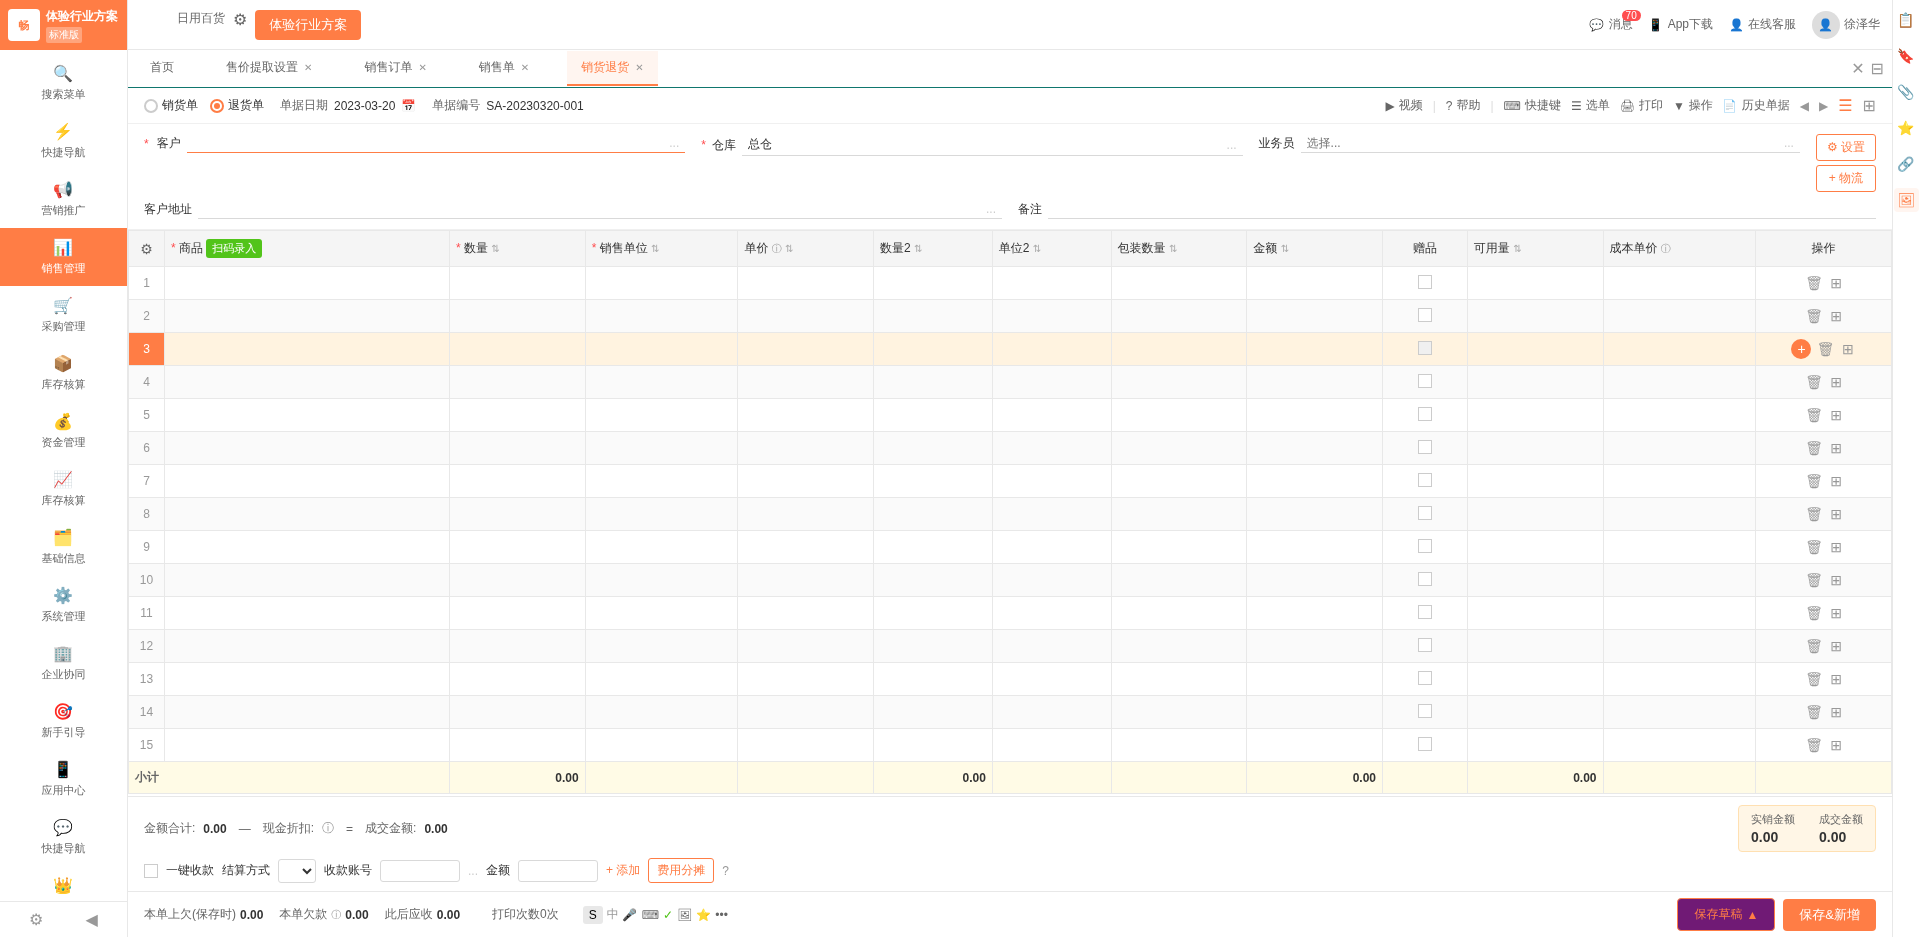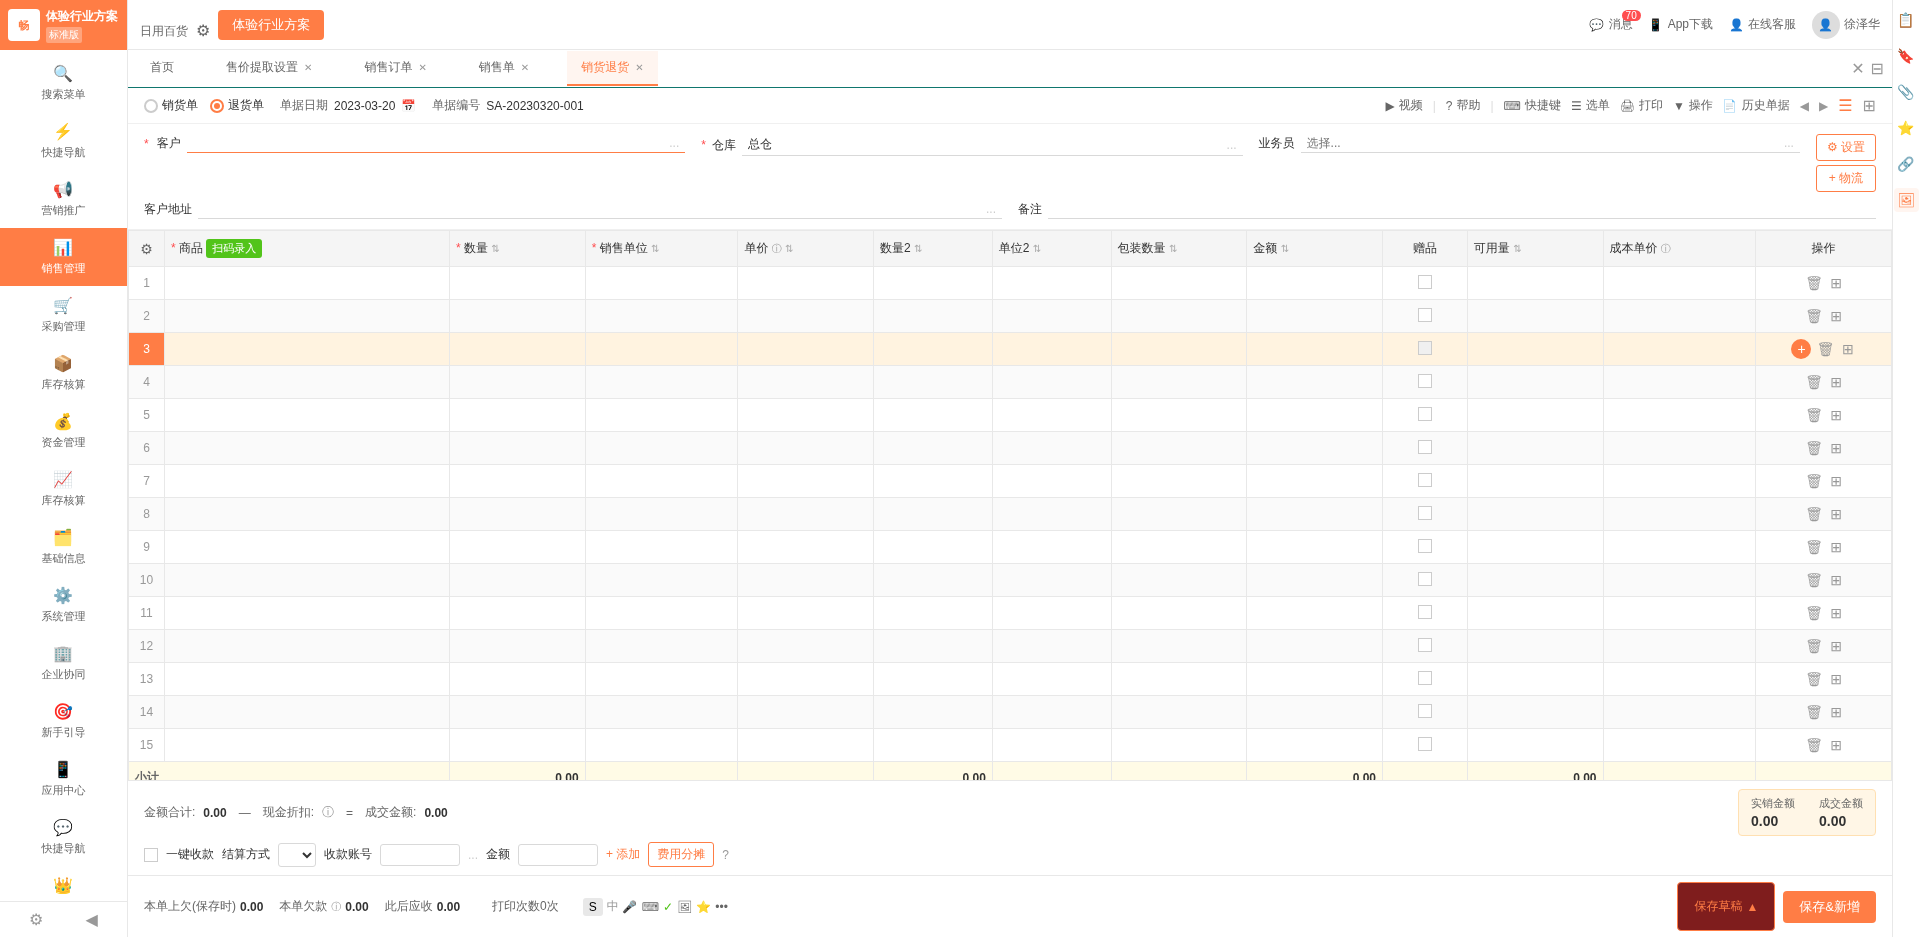--- a/index.html
+++ b/index.html
@@ -16,21 +16,21 @@
     .sidebar-item-icon { font-size: 16px; }
     .sidebar-item-label { font-size: 11px; text-align: center; }
     .sidebar-footer { display: flex; padding: 8px; justify-content: space-around; border-top: 1px solid #e8e8e8; }
     .sidebar-footer-btn { color: #999; cursor: pointer; font-size: 16px; }
 
     
     .main { flex: 1; display: flex; flex-direction: column; overflow: hidden; }
 
     
     .top-header { background: #fff; height: 50px; display: flex; align-items: center; padding: 0 12px; border-bottom: 1px solid #e8e8e8; justify-content: space-between; }
-    .top-header-left { display: flex; align-items: flex-end; gap: 8px; }
+    .top-header-left { display: flex; align-items: flex-start; gap: 8px; margin-left: 37px; }
     .breadcrumb { color: #666; font-size: 12px; }
     .top-header-right { display: flex; align-items: center; gap: 16px; color: #666; }
     .top-header-right-item { display: flex; align-items: center; gap: 4px; cursor: pointer; position: relative; }
     .badge { background: #ff4d4f; color: #fff; border-radius: 10px; padding: 0 4px; font-size: 10px; position: absolute; top: -6px; right: -8px; }
     .trial-btn { background: #ff7d45; color: #fff; border: none; border-radius: 4px; padding: 6px 14px; cursor: pointer; font-size: 13px; }
     .user-avatar { width: 28px; height: 28px; border-radius: 50%; background: #ddd; display: flex; align-items: center; justify-content: center; color: #666; }
     .tab-item { padding: 8px 14px; cursor: pointer; color: #666; border-bottom: 2px solid transparent; white-space: nowrap; display: flex; align-items: center; gap: 4px; }
     .tab-item.active { color: #ff7d45; border-bottom: 2px solid #ff7d45; background: #fff5f0; }
     .tab-close { font-size: 10px; color: #999; margin-left: 2px; }
     .radio-group { display: flex; align-items: center; gap: 12px; }
@@ -54,21 +54,21 @@
     .action-btn { background: none; border: none; cursor: pointer; color: #999; font-size: 14px; padding: 2px; }
     .scan-btn { background: #52c41a; color: #fff; border: none; border-radius: 3px; padding: 2px 6px; cursor: pointer; font-size: 11px; }
     .payment-checkbox { width: 14px; height: 14px; border: 1px solid #ccc; display: inline-block; cursor: pointer; }
     .payment-select { border: 1px solid #d9d9d9; border-radius: 3px; padding: 3px 8px; color: #333; background: #fff; }
     .payment-input { border: 1px solid #d9d9d9; border-radius: 3px; padding: 3px 8px; width: 80px; color: #333; }
     .add-fee-btn { background: none; border: none; color: #ff7d45; cursor: pointer; }
     .fee-btn { background: none; border: 1px solid #ff7d45; color: #ff7d45; border-radius: 3px; padding: 3px 8px; cursor: pointer; }
 
     
     .save-area { margin-left: auto; display: flex; gap: 8px; align-items: center; }
-    .save-draft-btn { background: #7f1d1d; border: 1px solid #ff7d45; color: #ff7d45; border-radius: 4px; padding: 15px 16px; cursor: pointer; display: flex; align-items: center; gap: 4px; }
+    .save-draft-btn { background: #701a75; border: 1px solid #ff7d45; color: #ff7d45; border-radius: 4px; padding: 7px 16px; cursor: pointer; display: flex; align-items: center; gap: 4px; }
     .save-new-btn { background: #ff7d45; border: none; color: #fff; border-radius: 4px; padding: 7px 16px; cursor: pointer; font-size: 13px; }
 
     
     .right-sidebar { width: 28px; background: #fff; border-left: 1px solid #e8e8e8; display: flex; flex-direction: column; align-items: center; padding: 8px 0; gap: 12px; }
     .right-sidebar-item { color: #999; cursor: pointer; font-size: 14px; padding: 4px; }
     .right-sidebar-item.active { color: #ff7d45; background: #fff5f0; border-radius: 4px; }
 
     .col-settings-btn { cursor: pointer; color: #666; font-size: 14px; }
     .th-sort { cursor: pointer; color: #aaa; font-size: 10px; }
     .settings-gear { font-size: 16px; cursor: pointer; color: #666; }

